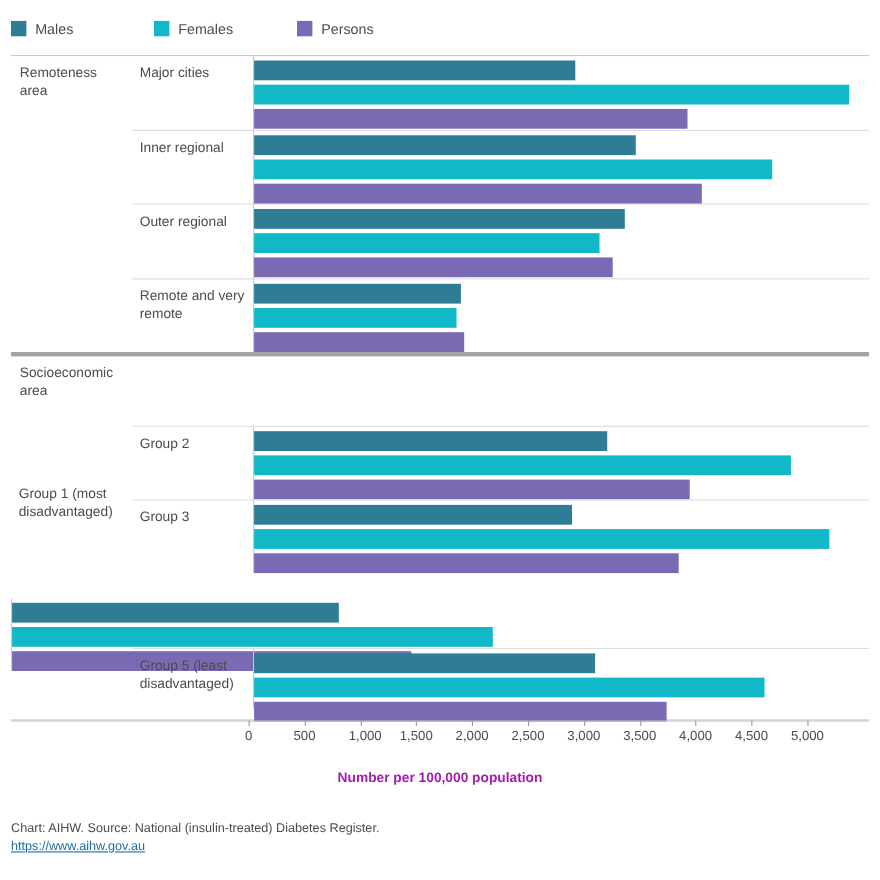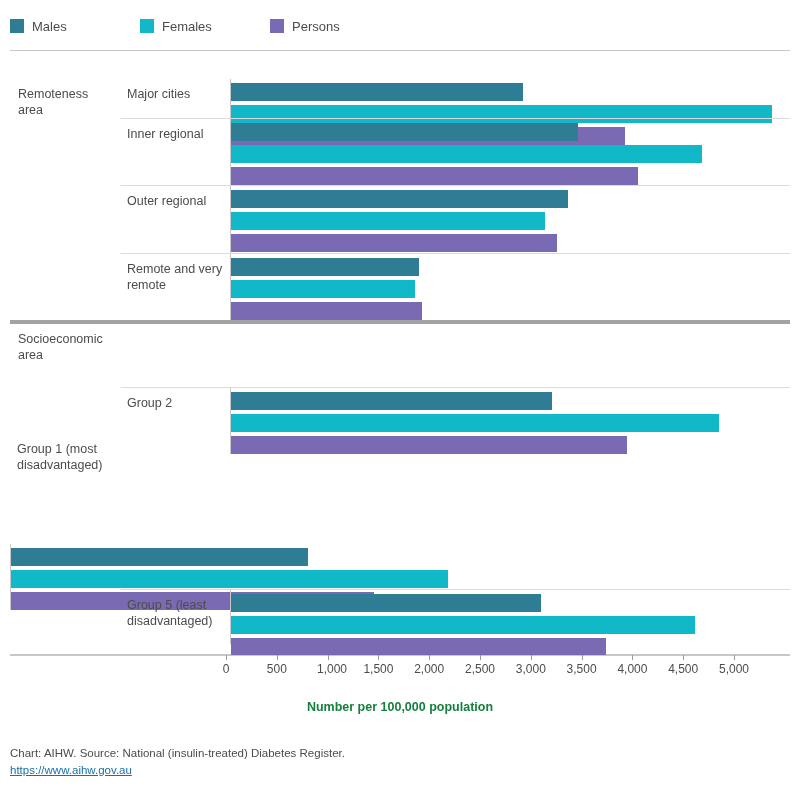--- a/index.html
+++ b/index.html
@@ -83,21 +83,21 @@
     position: absolute; top: 7px;
     font-size: 12px; color: #4c4c4c;
     transform: translateX(-50%);
     white-space: nowrap;
   }
 
   .axis-title {
     position: absolute;
     left: 10px; top: 700px; width: 780px;
     text-align: center;
-    font-size: 12.5px; font-weight: bold; color: #15803d;
+    font-size: 12.5px; font-weight: bold; color: #a21caf;
   }
 
   .footer {
     position: absolute;
     left: 10px; top: 745px; width: 780px;
     font-size: 11.5px; line-height: 17px; color: #4c4c4c;
   }
   .footer a { color: #1a6fa8; text-decoration: underline; }
 </style>
 </head>
@@ -115,21 +115,21 @@
         <span class="legend-label">Females</span>
       </div>
       <div class="legend-item persons">
         <span class="legend-swatch" style="background: rgb(122, 105, 179);"></span>
         <span class="legend-label">Persons</span>
       </div>
     </div>
 
   <div class="chart-area">
     <div class="groups" id="groups">
-        <div class="group-row" style="top: 0px; height: 67.2px; margin-top: 28px;">
+        <div class="group-row" style="top: 0px; height: 67.2px;">
           <div class="sec-label">
             <div>Remoteness</div>
             <div>area</div>
           </div>
           <div class="cat-label">
             <div>Major cities</div>
           </div>
           <div class="bars">
             <div class="bar-track" style="margin-top: 4px;">
               <div class="bar" title="Males: 2,874" style="background: rgb(46, 125, 149); width: 291.998px;"></div>
@@ -222,20 +222,37 @@
           </div>
           <div class="bars">
             <div class="bar-track" style="margin-top: 4px;">
               <div class="bar" title="Males: 3,159" style="background: rgb(46, 125, 149); width: 320.954px;"></div>
             </div>
             <div class="bar-track" style="margin-top: 4px;">
               <div class="bar" title="Females: 4,803" style="background: rgb(17, 184, 200); width: 487.985px;"></div>
             </div>
             <div class="bar-track" style="margin-top: 4px;">
               <div class="bar" title="Persons: 3,898" style="background: rgb(122, 105, 179); width: 396.037px;"></div>
+            </div>
+          </div>
+        </div>
+        <div class="group-row sub-sep" style="top: 403.2px; height: 67.2px;">
+          <div class="sec-label"></div>
+          <div class="cat-label">
+            <div>Group 3</div>
+          </div>
+          <div class="bars">
+            <div class="bar-track" style="margin-top: 4px;">
+              <div class="bar" title="Males: 2,845" style="background: rgb(46, 125, 149); width: 289.052px;"></div>
+            </div>
+            <div class="bar-track" style="margin-top: 4px;">
+              <div class="bar" title="Females: 5,147" style="background: rgb(17, 184, 200); width: 522.935px;"></div>
+            </div>
+            <div class="bar-track" style="margin-top: 4px;">
+              <div class="bar" title="Persons: 3,799" style="background: rgb(122, 105, 179); width: 385.978px;"></div>
             </div>
           </div>
         </div>
         <div class="group-row sub-sep" style="top: 537.6px; height: 55px;">
           <div class="sec-label"></div>
           <div class="cat-label">
             <div>Group 5 (least</div>
             <div>disadvantaged)</div>
           </div>
           <div class="bars">

